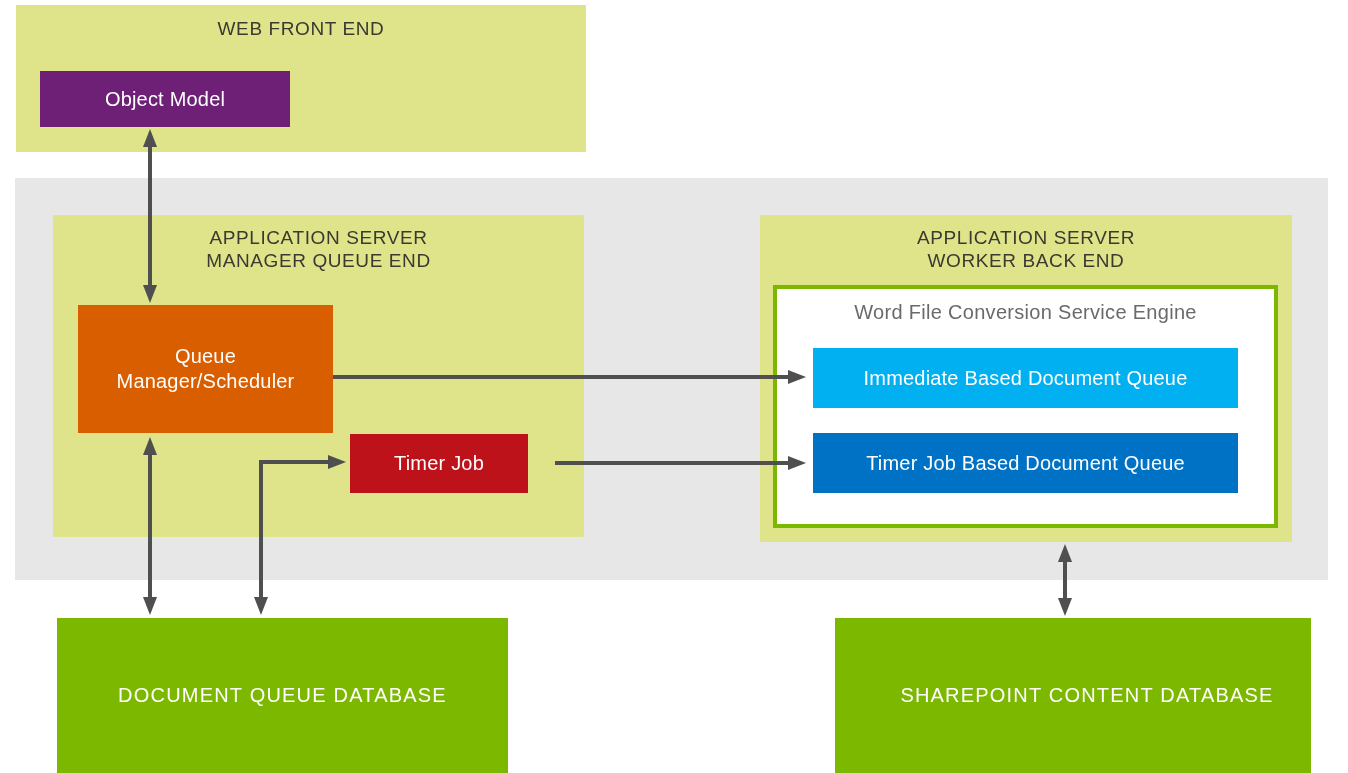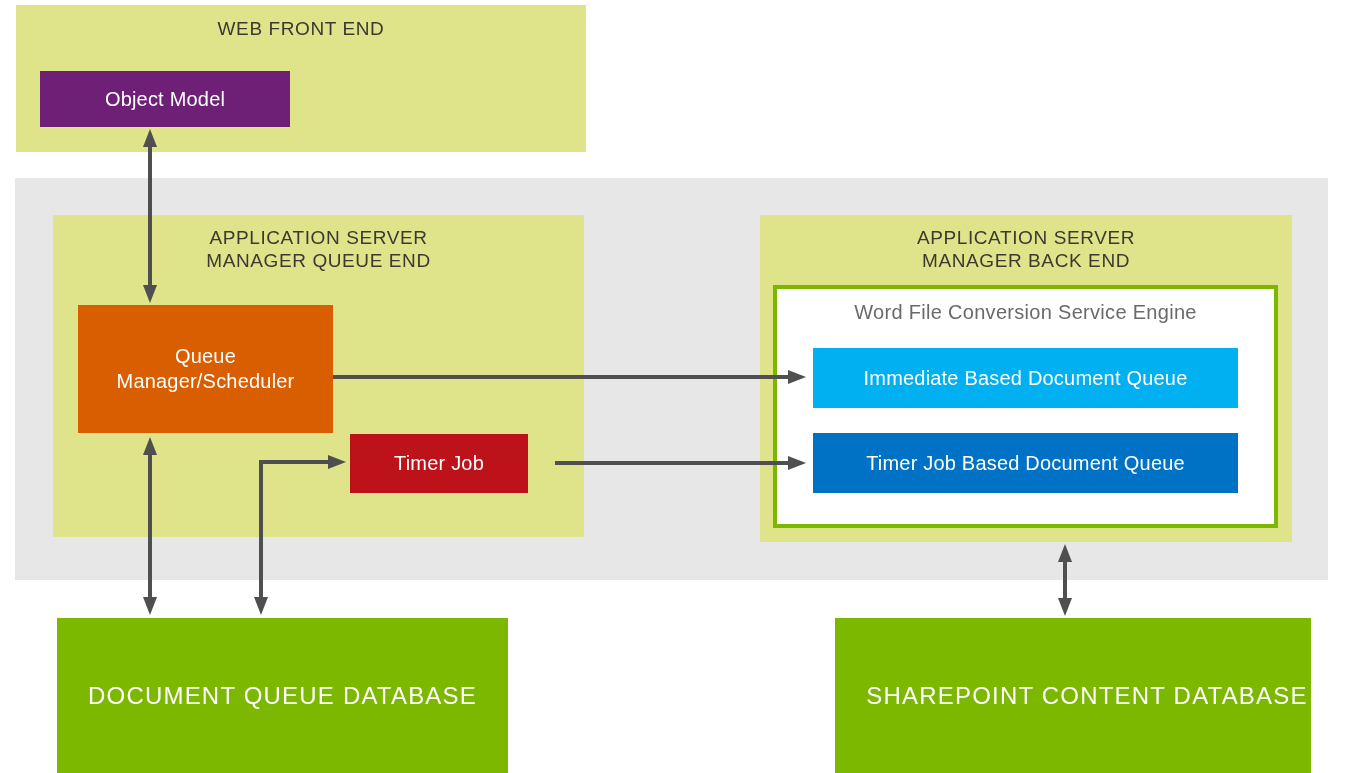--- a/index.html
+++ b/index.html
@@ -31,21 +31,21 @@
     position:absolute;display:flex;align-items:center;justify-content:center;
     flex-direction:column;color:#ffffff;font-size:20px;line-height:25px;
     text-align:center;letter-spacing:0.2px;
   }
   .node-purple{background:var(--purple);}
   .node-orange{background:var(--orange);}
   .node-red{background:var(--red);}
   .node-cyan{background:var(--cyan);}
   .node-blue{background:var(--blue);}
   .node-green{
-    background:var(--green);font-size:24px;letter-spacing:1.2px;
+    background:var(--green);font-size:20px;letter-spacing:1.2px;
   }
 
   .engine-box{
     position:absolute;background:#ffffff;border:4px solid var(--green);
     box-sizing:border-box;
   }
   .engine-title{
     position:absolute;left:0;right:0;text-align:center;
     font-size:20px;color:var(--engine-title);letter-spacing:0.3px;
   }
@@ -83,21 +83,21 @@
     <div>Manager/Scheduler</div>
   </div>
 
   <div class="node node-red" style="left:350px;top:434px;width:178px;height:59px;">
     <span>Timer Job</span>
   </div>
 
   <div class="container-box" style="left:760px;top:215px;width:532px;height:327px;">
     <div class="container-title" style="top:11px;">
       <div>APPLICATION SERVER</div>
-      <div>MANAGER BACK END</div>
+      <div>WORKER BACK END</div>
     </div>
   </div>
 
   <div class="engine-box" style="left:773px;top:285px;width:505px;height:243px;">
     <div class="engine-title" style="top:12px;">Word File Conversion Service Engine</div>
   </div>
 
   <div class="node node-cyan" style="left:813px;top:348px;width:425px;height:60px;">
     <span>Immediate Based Document Queue</span>
   </div>

